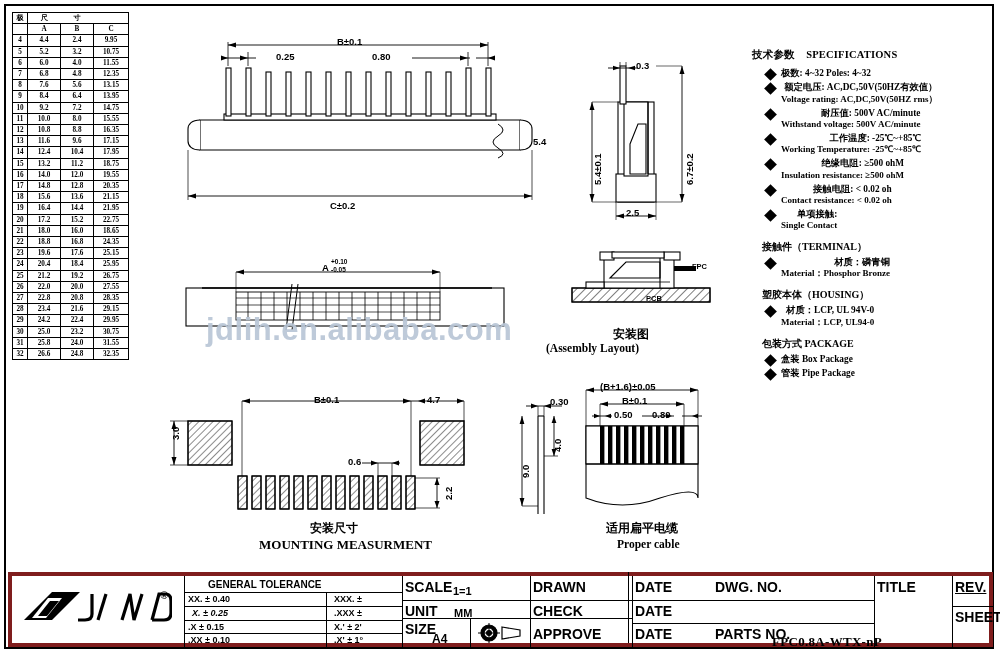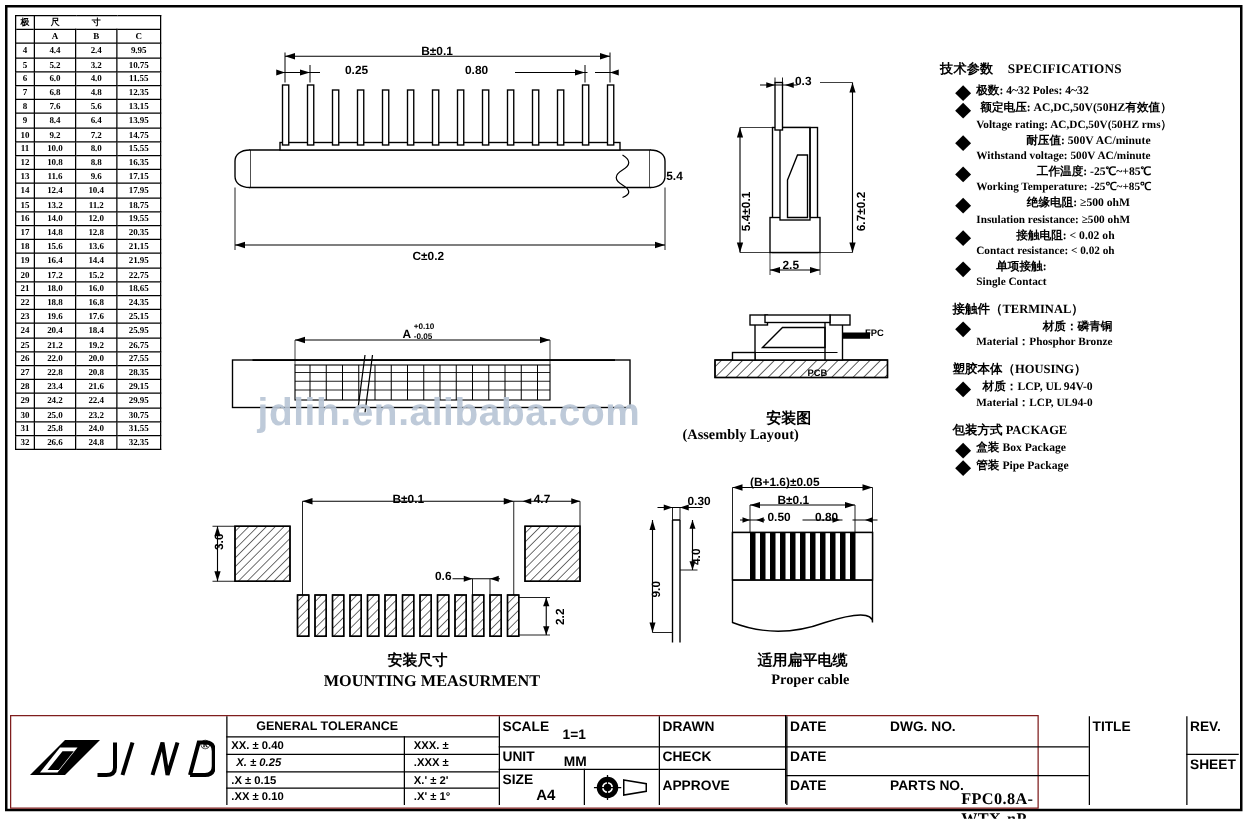--- a/index.html
+++ b/index.html
@@ -23,24 +23,24 @@
   
   #specs{position:absolute;left:752px;top:48px;width:236px;font-family:"Liberation Serif",serif;}
   .spec-head{font-size:10.5px;font-weight:bold;letter-spacing:.2px;margin-bottom:6px;}
   .spec-row{display:flex;align-items:flex-start;margin-bottom:3px;}
   .dia{width:9px;height:9px;background:#000;transform:rotate(45deg);margin:2px 6px 0 14px;flex:none;}
   .spec-txt{font-size:9.3px;font-weight:bold;line-height:1.22;text-align:right;}
   .spec-en{font-size:9px;font-weight:bold;line-height:1.22;}
   .sec-head{font-size:10px;font-weight:bold;margin:9px 0 3px 10px;}
 
   
-  #titleblock{position:absolute;left:8px;top:572px;width:823px;height:75px;border:1px solid #7f1d1d;box-sizing:border-box;}
+  #titleblock{position:absolute;left:8px;top:572px;width:985px;height:75px;border:4px solid #7f1d1d;box-sizing:border-box;}
   .vl{position:absolute;width:0;border-left:1.6px solid #000;}
   .hl{position:absolute;height:0;border-top:1.6px solid #000;}
-  .tb-lbl{position:absolute;font-size:11px;font-weight:bold;font-family:"Liberation Sans",sans-serif;}
+  .tb-lbl{position:absolute;font-size:14px;font-weight:bold;font-family:"Liberation Sans",sans-serif;}
   .tb-val{position:absolute;font-size:11px;font-weight:bold;font-family:"Liberation Sans",sans-serif;}
 
   .tolcell{position:absolute;font-size:9px;font-weight:bold;font-family:"Liberation Sans",sans-serif;}
 
   
   #logo{position:absolute;left:22px;top:588px;width:150px;height:42px;}
 
   
   #wm{position:absolute;left:206px;top:312px;font-size:31px;color:#b9c6d6;font-weight:600;
       font-family:"Liberation Sans",sans-serif;letter-spacing:.5px;opacity:.92;}
@@ -730,21 +730,21 @@
     <div class="tb-lbl" style="left:623px;top:27px;">DATE</div>
     <div class="tb-lbl" style="left:623px;top:50px;">DATE</div>
 
     <div class="vl" style="left:700px;top:0;height:0;"></div>
 
     <div class="tb-lbl" style="left:703px;top:3px;">DWG. NO.</div>
     <div class="tb-lbl" style="left:703px;top:50px;">PARTS  NO.</div>
     <div class="abs" style="left:760px;top:58px;font-size:13px;font-weight:bold;font-family:'Liberation Serif',serif;letter-spacing:.3px;">FPC0.8A-WTX-nP</div>
 
     <div class="tb-lbl" style="left:865px;top:3px;text-align:center;">TITLE</div>
-    <div class="tb-lbl" style="left:943px;top:3px;">REV.</div>
+    <div class="tb-lbl" style="left:943px;top:3px;text-decoration:underline;">REV.</div>
     <div class="tb-lbl" style="left:943px;top:33px;">SHEET</div>
   </div>
 
   <div class="abs" style="left:628px;top:572px;width:0;height:71px;border-left:1.6px solid #000;"></div>
 
   <div id="logo">
     <svg width="150" height="42" viewBox="0 0 150 42">
       <g>
         <path d="M2,32 L30,4 L58,4 L30,32 Z" fill="#000"></path>
         <path d="M10,30 L26,10 L40,10 L24,30 Z" fill="#fff"></path>

